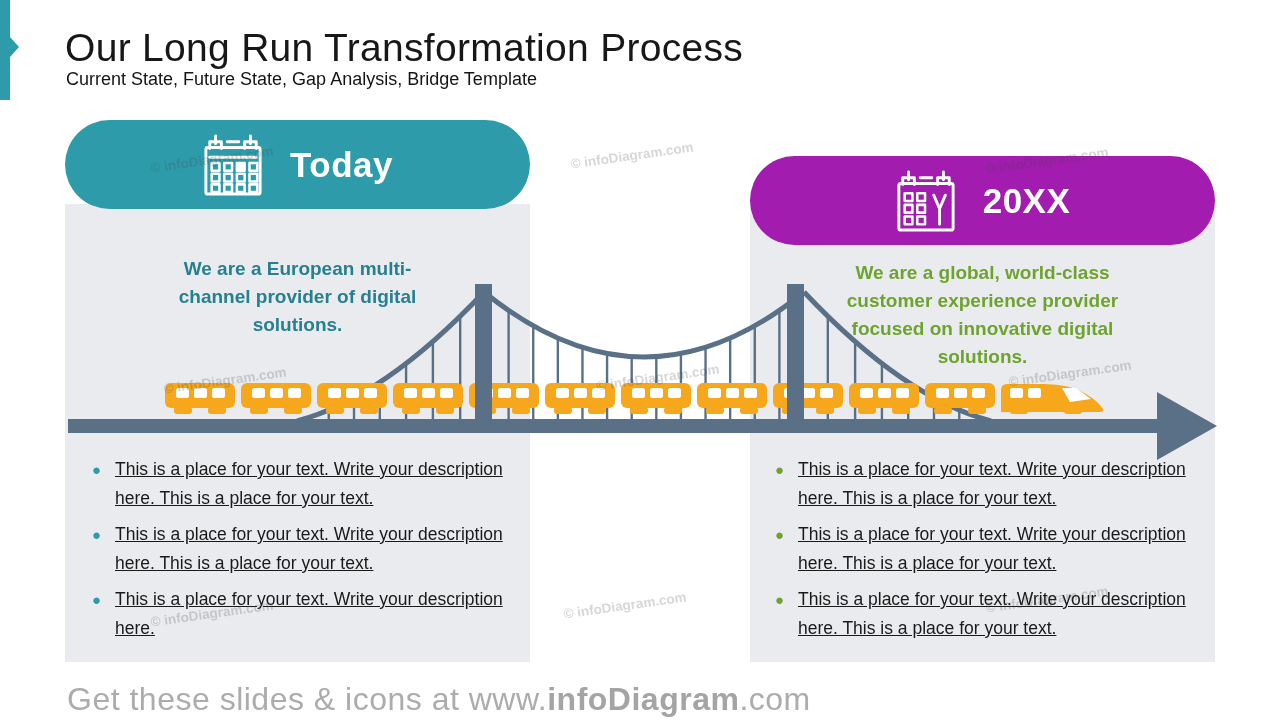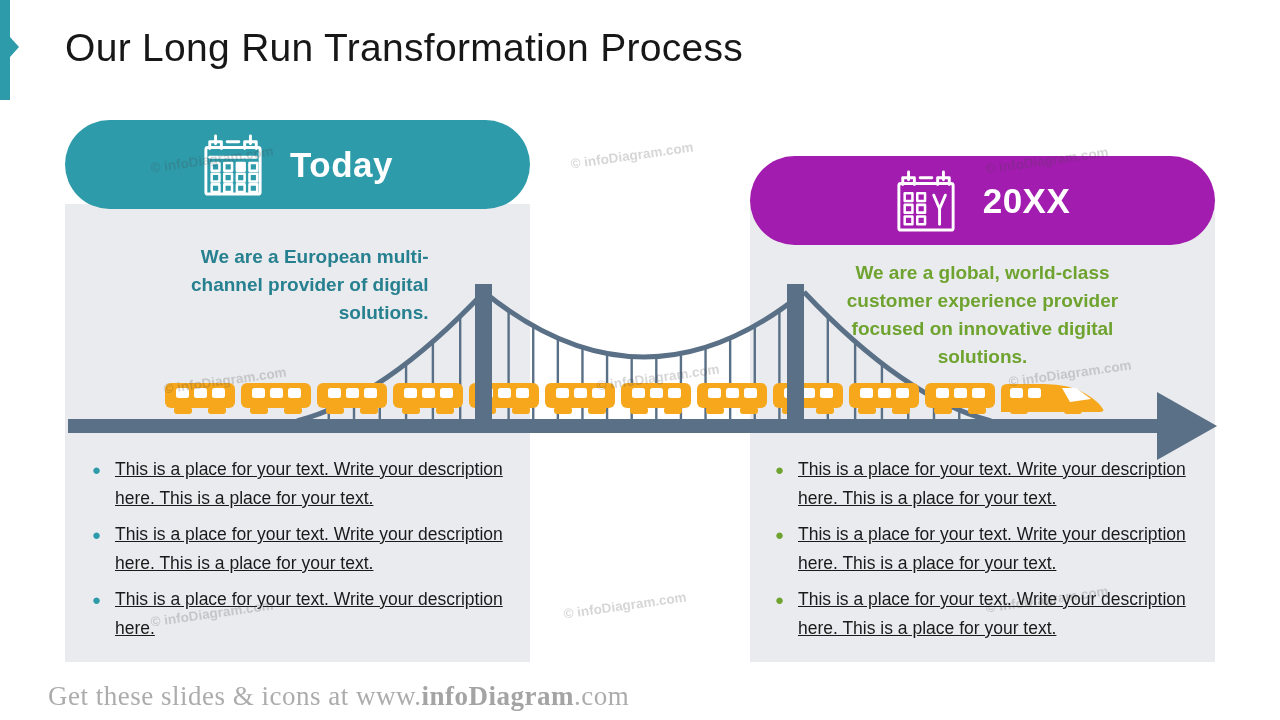--- a/index.html
+++ b/index.html
@@ -17,48 +17,49 @@
   .panel.left{left:65px;} .panel.right{left:750px;}
   
   .pill{position:absolute;top:120px;width:465px;height:89px;border-radius:45px;
         display:flex;align-items:center;justify-content:center;gap:26px;}
   .pill.left{left:65px;background:#2E9BAB;} .pill.right{left:750px;background:#a21caf;margin-top:36px;}
   .pill .cal{width:62px;height:62px;flex:0 0 auto;}
   .pill .pill-label{color:#fff;font-size:35px;font-weight:bold;letter-spacing:.5px;}
   
   .summary{position:absolute;top:243px;text-align:center;font-weight:bold;font-size:19px;line-height:28px;}
   .summary.left{left:85px;width:425px;color:#26808F;}
-  .summary.left .inner{width:262px;margin:0 auto;text-align:right;}
+  .summary.left .inner{width:262px;margin:12px auto;}
   .summary.right{left:770px;width:425px;color:#6FA32F;}
   .summary.right .inner{width:292px;margin:16px auto;}
   
   .bullets{position:absolute;top:455px;width:420px;}
   .bullets.left{left:92px;} .bullets.right{left:775px;}
   .bullet-item{display:flex;margin-bottom:7px;font-size:17.5px;line-height:29px;color:#1a1a1a;}
   .bullet-item .dot{width:23px;flex:0 0 auto;font-size:15px;}
   .bullets.left .dot{color:#2E9BAB;} .bullets.right .dot{color:#6FA32F;}
   .bullet-item .txt{width:392px;text-decoration:underline;}
   
   .bridge{position:absolute;left:60px;top:280px;width:1160px;height:180px;}
   
   .wm{position:absolute;font-size:13.5px;color:rgba(70,70,70,0.22);white-space:nowrap;
       transform:rotate(-8deg);font-weight:bold;pointer-events:none;}
   
-  .footer{position:absolute;left:48px;top:681px;font-size:27px;color:#ACACAC;letter-spacing:.5px;font-family:Liberation Serif, serif;}
+  .footer{position:absolute;left:67px;top:681px;font-size:32px;color:#ACACAC;letter-spacing:.5px;}
   .footer b{font-weight:bold;color:#A4A4A4;}
 </style>
 </head>
 <body>
 
 <div class="slide">
 
   <div class="accent-bar"></div>
   <div class="accent-chevron"></div>
 
   <div class="title">Our Long Run Transformation Process</div>
+  <div class="subtitle">Current State, Future State, Gap Analysis, Bridge Template</div>
 
   <div class="panel left"></div>
   <div class="panel right"></div>
 
   <div class="pill left">
     <svg class="cal" viewBox="0 0 64 64" fill="none" stroke="#ffffff" stroke-width="3" stroke-linecap="round" stroke-linejoin="round">
       <path d="M8 15 L8 8 L20 8 L20 15"></path>
         <line x1="14" y1="2" x2="14" y2="10"></line>
       <path d="M44 15 L44 8 L56 8 L56 15"></path>
         <line x1="50" y1="2" x2="50" y2="10"></line>

